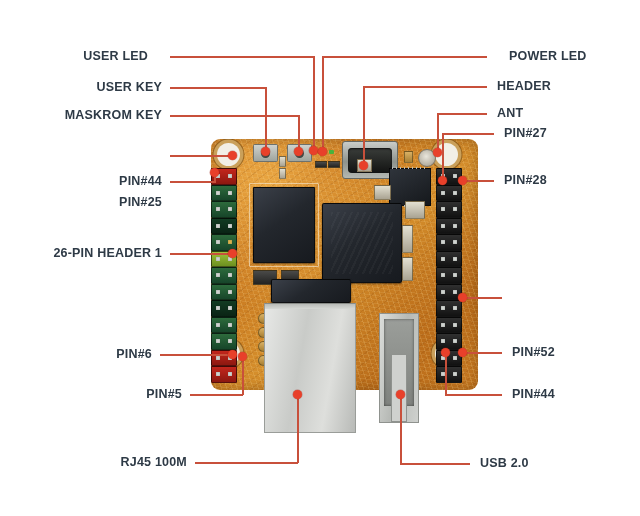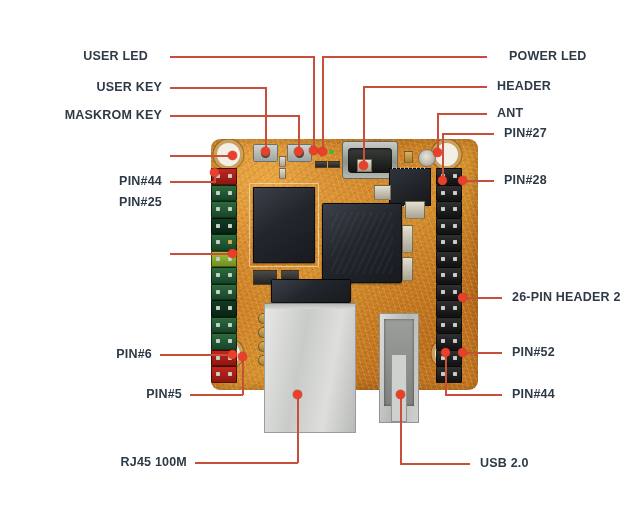--- a/index.html
+++ b/index.html
@@ -428,27 +428,27 @@
 
   <div class="ln h" style="left:400px; top:463px; width:70px;"></div>
   <div class="ln v" style="left:400px; top:394px; height:70px;"></div>
   <div class="dot" style="left:396px; top:390px;"></div>
 
   <div class="lbl r" style="right:492px; top:50px;">USER LED</div>
   <div class="lbl r" style="right:478px; top:81px;">USER KEY</div>
   <div class="lbl r" style="right:478px; top:109px;">MASKROM KEY</div>
   <div class="lbl r" style="right:478px; top:149px;margin-top:47px;">PIN#25</div>
   <div class="lbl r" style="right:478px; top:175px;">PIN#44</div>
+  <div class="lbl r" style="right:478px; top:247px;">26-PIN HEADER 1</div>
   <div class="lbl r" style="right:488px; top:348px;">PIN#6</div>
   <div class="lbl r" style="right:458px; top:388px;">PIN#5</div>
   <div class="lbl r" style="right:453px; top:456px;">RJ45 100M</div>
 
   <div class="lbl l" style="left:497px; top:50px;margin-left:12px;">POWER LED</div>
   <div class="lbl l" style="left:497px; top:80px;">HEADER</div>
   <div class="lbl l" style="left:497px; top:107px;">ANT</div>
   <div class="lbl l" style="left:504px; top:127px;">PIN#27</div>
   <div class="lbl l" style="left:504px; top:174px;">PIN#28</div>
-  <div class="lbl l" style="left:512px; top:291px;">26-PIN HEADER 2</div>
   <div class="lbl l" style="left:512px; top:346px;">PIN#52</div>
   <div class="lbl l" style="left:512px; top:388px;">PIN#44</div>
   <div class="lbl l" style="left:480px; top:457px;">USB 2.0</div>
 
 </div>
 
 </body></html>

